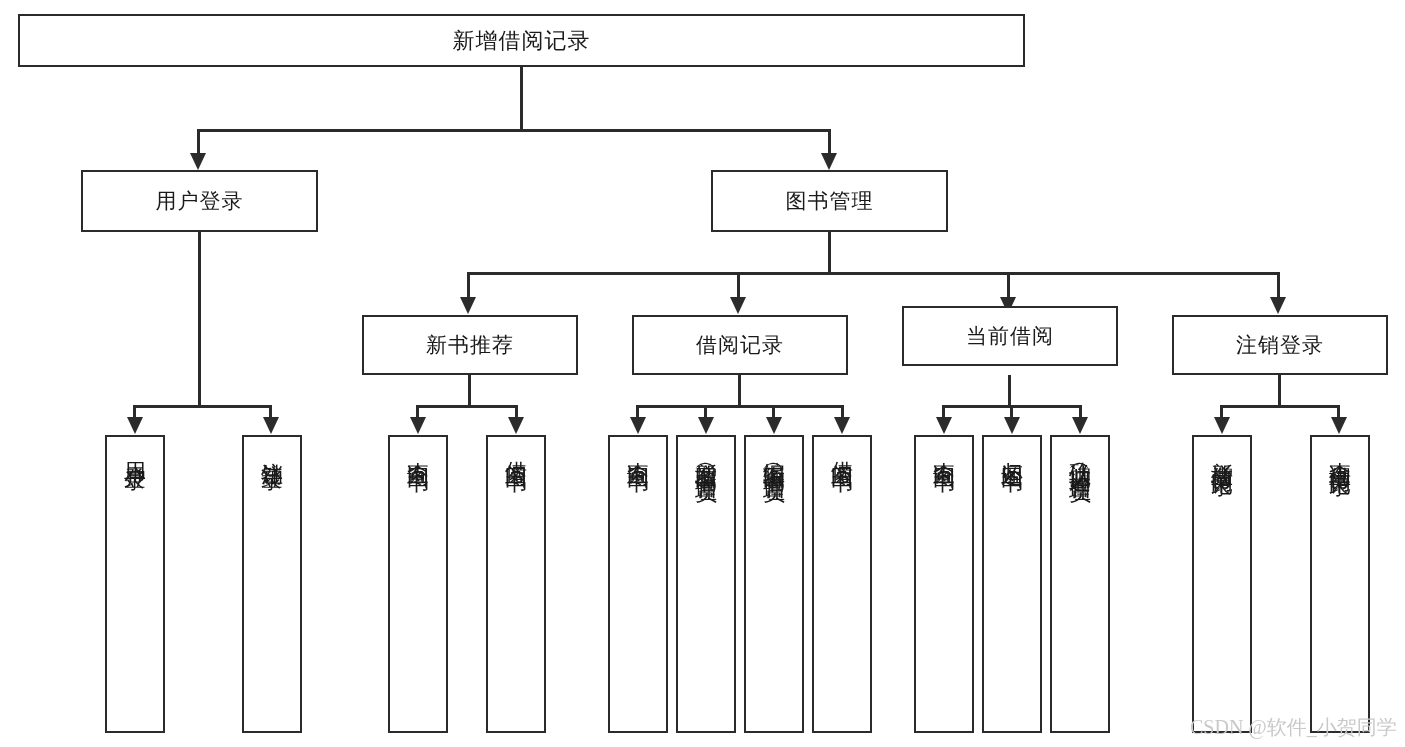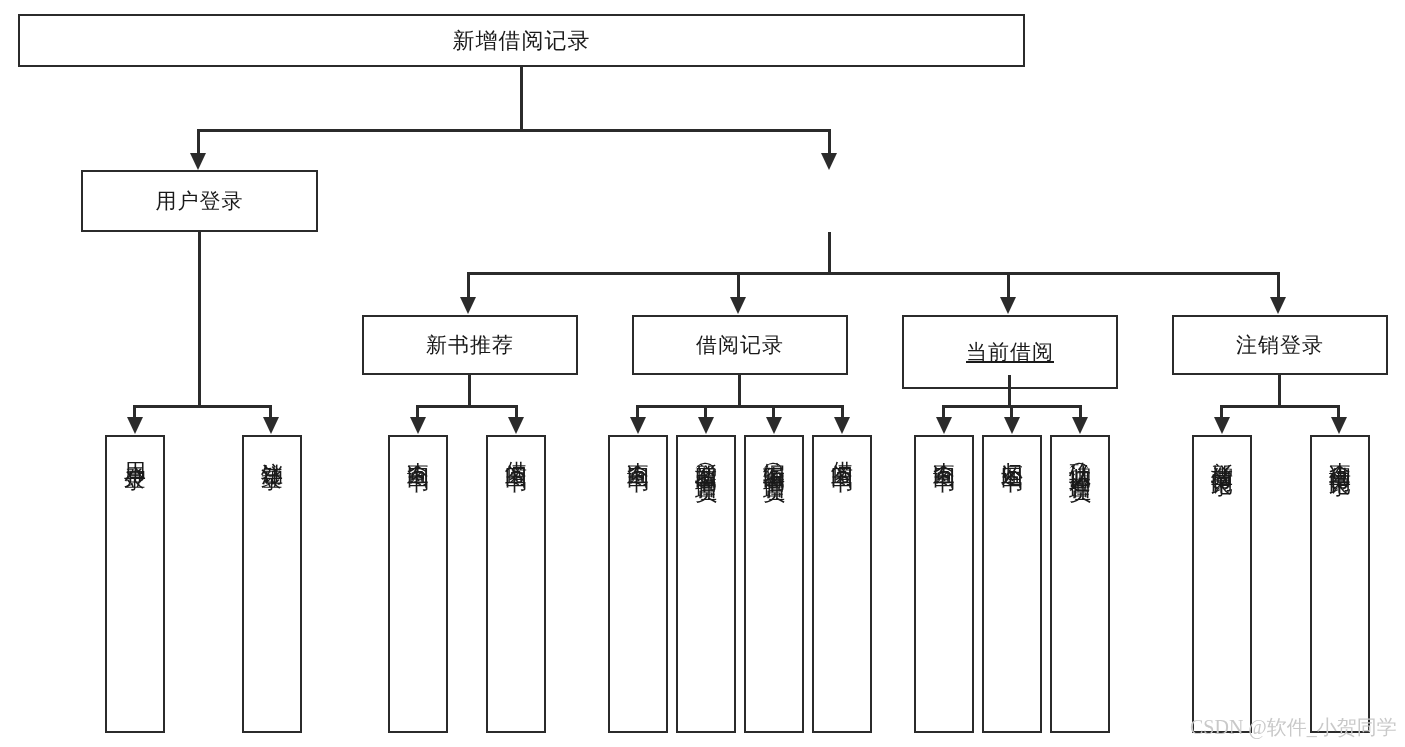--- a/index.html
+++ b/index.html
@@ -96,20 +96,23 @@
   <div class="hline" style="left:197px; top:129px; width:634px;"></div>
   <div class="vline" style="left:197px; top:129px; height:26px;"></div>
   <div class="vline" style="left:828px; top:129px; height:26px;"></div>
   <div class="arrow" style="left:190px; top:153px;"></div>
   <div class="arrow" style="left:821px; top:153px;"></div>
 
   <div class="node horiz" style="left:81px; top:170px; width:237px; height:62px;">
     <span class="label">用户登录</span>
   </div>
 
+  <div class="node horiz" style="left:711px; top:170px; width:237px; height:62px;">
+    <span class="label">图书管理</span>
+  </div>
 
   <div class="vline" style="left:198px; top:232px; height:176px;"></div>
   <div class="hline" style="left:133px; top:405px; width:138px;"></div>
   <div class="vline" style="left:133px; top:405px; height:13px;"></div>
   <div class="vline" style="left:269px; top:405px; height:13px;"></div>
   <div class="arrow" style="left:127px; top:417px;"></div>
   <div class="arrow" style="left:263px; top:417px;"></div>
 
   <div class="vline" style="left:828px; top:232px; height:42px;"></div>
   <div class="hline" style="left:467px; top:272px; width:813px;"></div>
@@ -121,21 +124,21 @@
   <div class="arrow" style="left:730px; top:297px;"></div>
   <div class="arrow" style="left:1000px; top:297px;"></div>
   <div class="arrow" style="left:1270px; top:297px;"></div>
 
   <div class="node horiz" style="left:362px; top:315px; width:216px; height:60px;justify-content:center;">
     <span class="label">新书推荐</span>
   </div>
   <div class="node horiz" style="left:632px; top:315px; width:216px; height:60px;">
     <span class="label">借阅记录</span>
   </div>
-  <div class="node horiz" style="left:902px; top:315px; width:216px; height:74px;text-decoration:underline;">
+  <div class="node horiz" style="left:902px; top:306px; width:216px; height:60px;">
     <span class="label">当前借阅</span>
   </div>
   <div class="node horiz" style="left:1172px; top:315px; width:216px; height:60px;">
     <span class="label">注销登录</span>
   </div>
 
   <div class="vline" style="left:468px; top:375px; height:33px;"></div>
   <div class="hline" style="left:416px; top:405px; width:102px;"></div>
   <div class="vline" style="left:416px; top:405px; height:13px;"></div>
   <div class="vline" style="left:515px; top:405px; height:13px;"></div>

